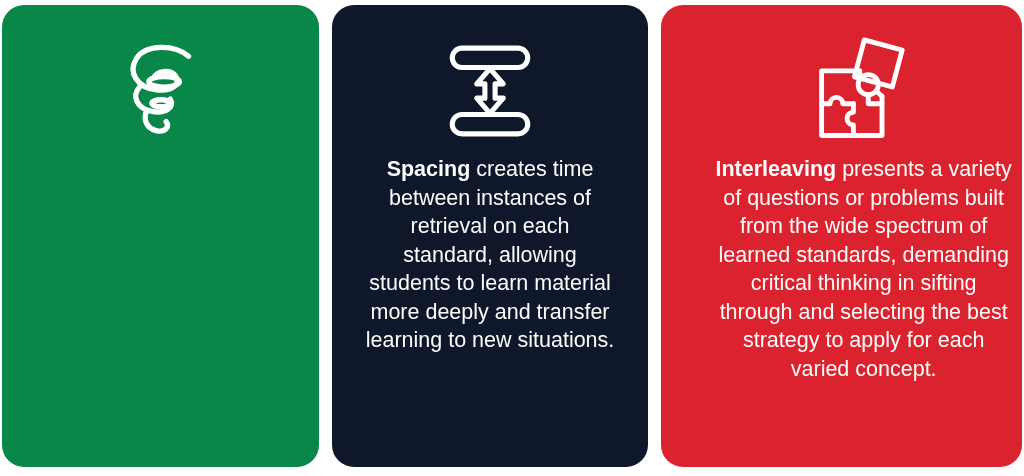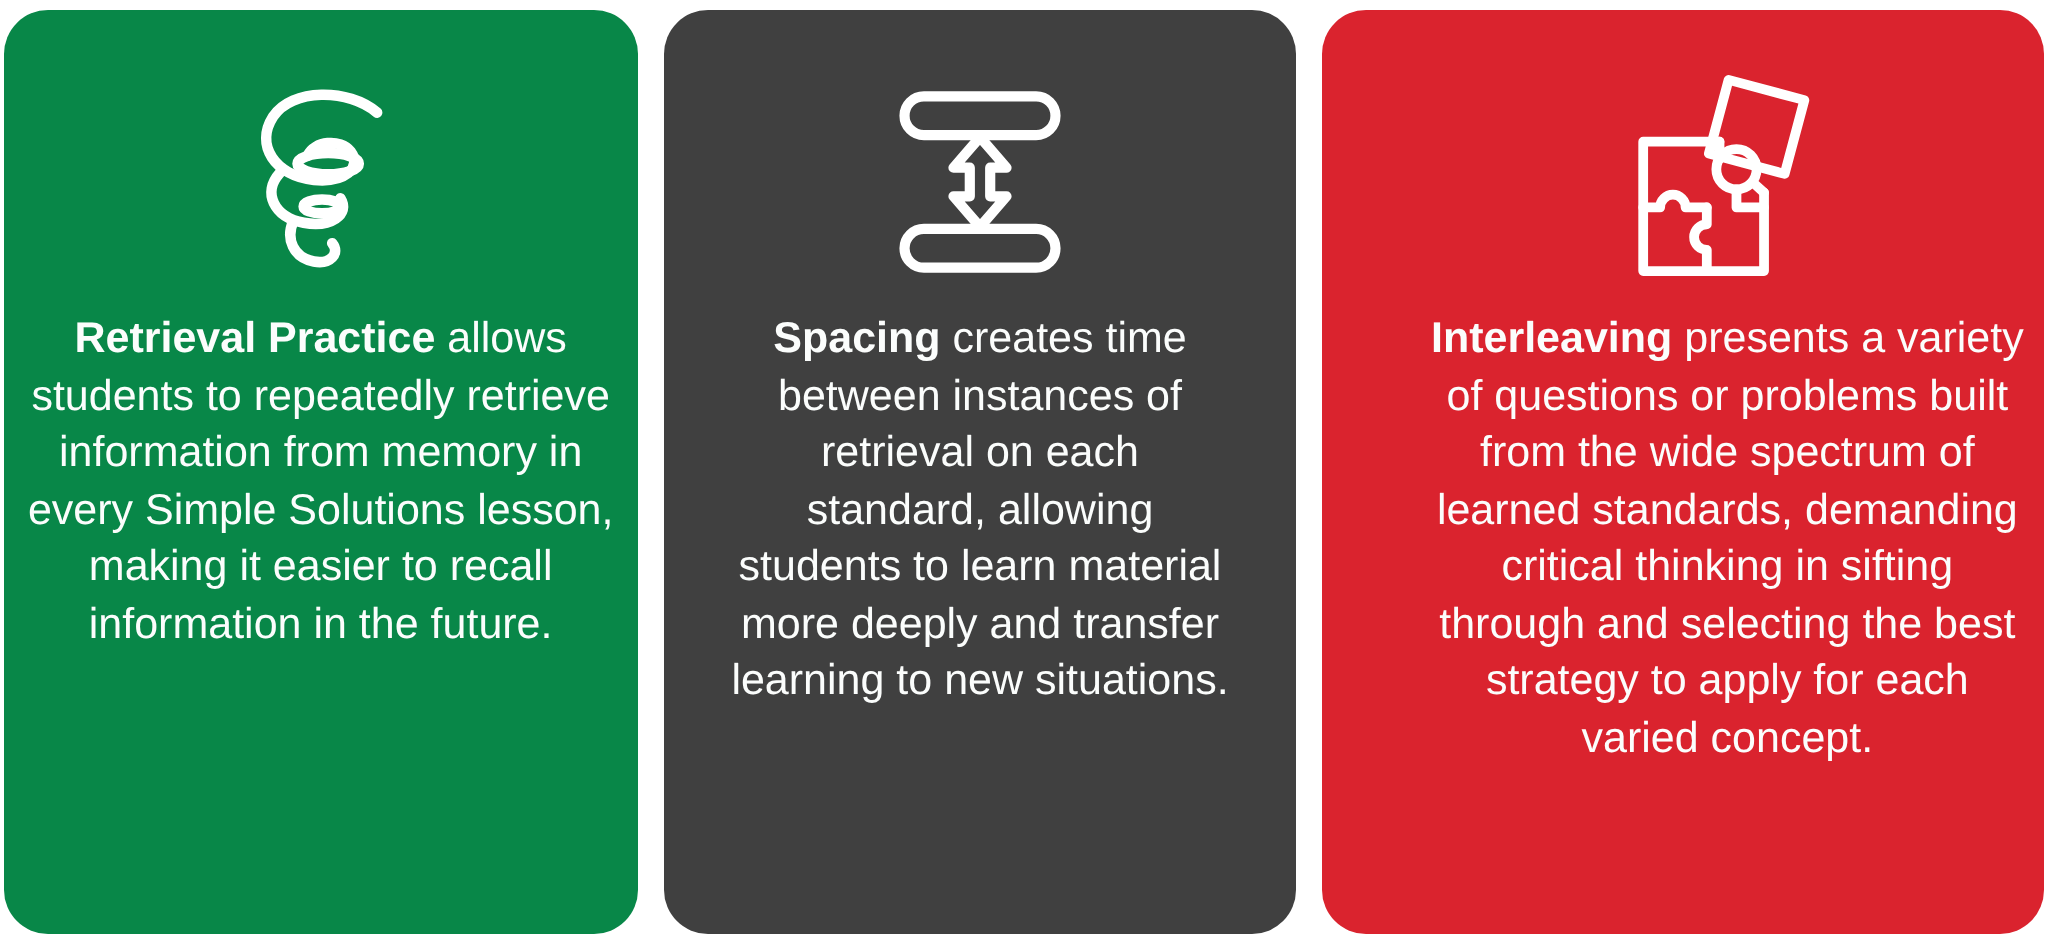--- a/index.html
+++ b/index.html
@@ -58,24 +58,23 @@
   <div class="card card-green" style="background-color: rgb(8, 135, 72);">
     <div class="icon-box">
       <svg width="102" height="104" viewBox="0 0 100 100" fill="none" stroke="#FFFFFF" stroke-width="5.2" stroke-linecap="round">
         <path d="M78 16 C64 4 36 4 27 18 C18 32 28 47 47 49 C62 50.5 71 43 65 35 C60 28.5 47 30 44 37"></path>
         <ellipse cx="54" cy="41" rx="15" ry="5.2"></ellipse>
         <path d="M30 46 C22 55 27 67 42 70 C55 72.5 65 66 60 58"></path>
         <ellipse cx="51" cy="62" rx="9" ry="3.4"></ellipse>
         <path d="M37 69 C33 78 37 87 47 89 C55 90.5 60 85 56 80"></path>
       </svg>
     </div>
-    <p class="card-text"><strong>Retrieval Practice</strong><span> allows students to repeatedly retrieve information from memory in every Simple Solutions lesson, making it easier to recall information in the future.</span></p>
   </div>
 
-  <div class="card card-blue" style="background-color: #404040;">
+  <div class="card card-blue" style="background-color: #0f172a;">
     <div class="icon-box">
       <svg width="102" height="106" viewBox="0 0 100 100" fill="none" stroke="#FFFFFF" stroke-width="5" stroke-linejoin="round" stroke-linecap="round">
         <rect x="13" y="8" width="74" height="19" rx="9.5"></rect>
         <rect x="13" y="73" width="74" height="19" rx="9.5"></rect>
         <path d="M50 28 L63 43 L55 43 L55 57 L63 57 L50 72 L37 57 L45 57 L45 43 L37 43 Z"></path>
       </svg>
     </div>
     <p class="card-text"><strong>Spacing</strong><span> creates time between instances of retrieval on each standard, allowing students to learn material more deeply and transfer learning to new situations.</span></p>
   </div>
 

